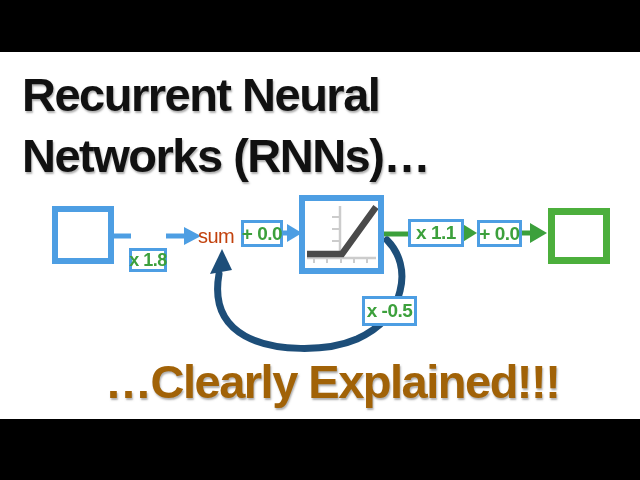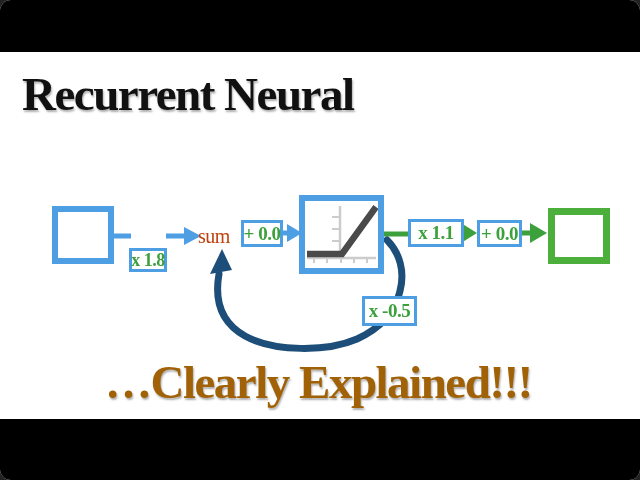--- a/index.html
+++ b/index.html
@@ -1,19 +1,18 @@
 <!DOCTYPE html>
 <html style="--blue: #4D9EE3; --green: #3CA03C; --green-square: #4CAF3C; --navy: #1D4E79;"><head>
 <meta charset="utf-8">
 <style>
   html,body{margin:0;padding:0;background:#222;}
   .stage{
     position:relative;width:640px;height:480px;background:#fff;overflow:hidden;
-    font-family:Liberation Serif, serif;
-    border-radius:11px;
+    font-family:Liberation Sans, sans-serif;
   }
   .letterbox{position:absolute;left:0;width:640px;background:#000;}
   .letterbox.top{top:0;height:52px;}
   .letterbox.bottom{top:419px;height:61px;}
 
   .title{
     position:absolute;left:22px;top:64px;
     font-size:47px;font-weight:bold;color:#111;
     line-height:61px;letter-spacing:-1.5px;
     text-shadow:1px 2px 2px rgba(110,110,110,0.55);
@@ -60,20 +59,21 @@
 </head>
 <body>
 
 <div class="stage">
 
   <div class="letterbox top"></div>
   <div class="letterbox bottom"></div>
 
   <div class="title">
     <div>Recurrent Neural</div>
+    <div>Networks (RNNs)…</div>
   </div>
 
   <svg class="connectors" viewBox="0 0 640 480" xmlns="http://www.w3.org/2000/svg">
 
     <line x1="110" y1="236" x2="131" y2="236" stroke="#4D9EE3" stroke-width="5"></line>
 
     <line x1="166" y1="236" x2="185" y2="236" stroke="#4D9EE3" stroke-width="5"></line>
     <polygon points="184,227 184,245 201,236" fill="#4D9EE3"></polygon>
 
     <line x1="282" y1="233" x2="289" y2="233" stroke="#4D9EE3" stroke-width="5"></line>

